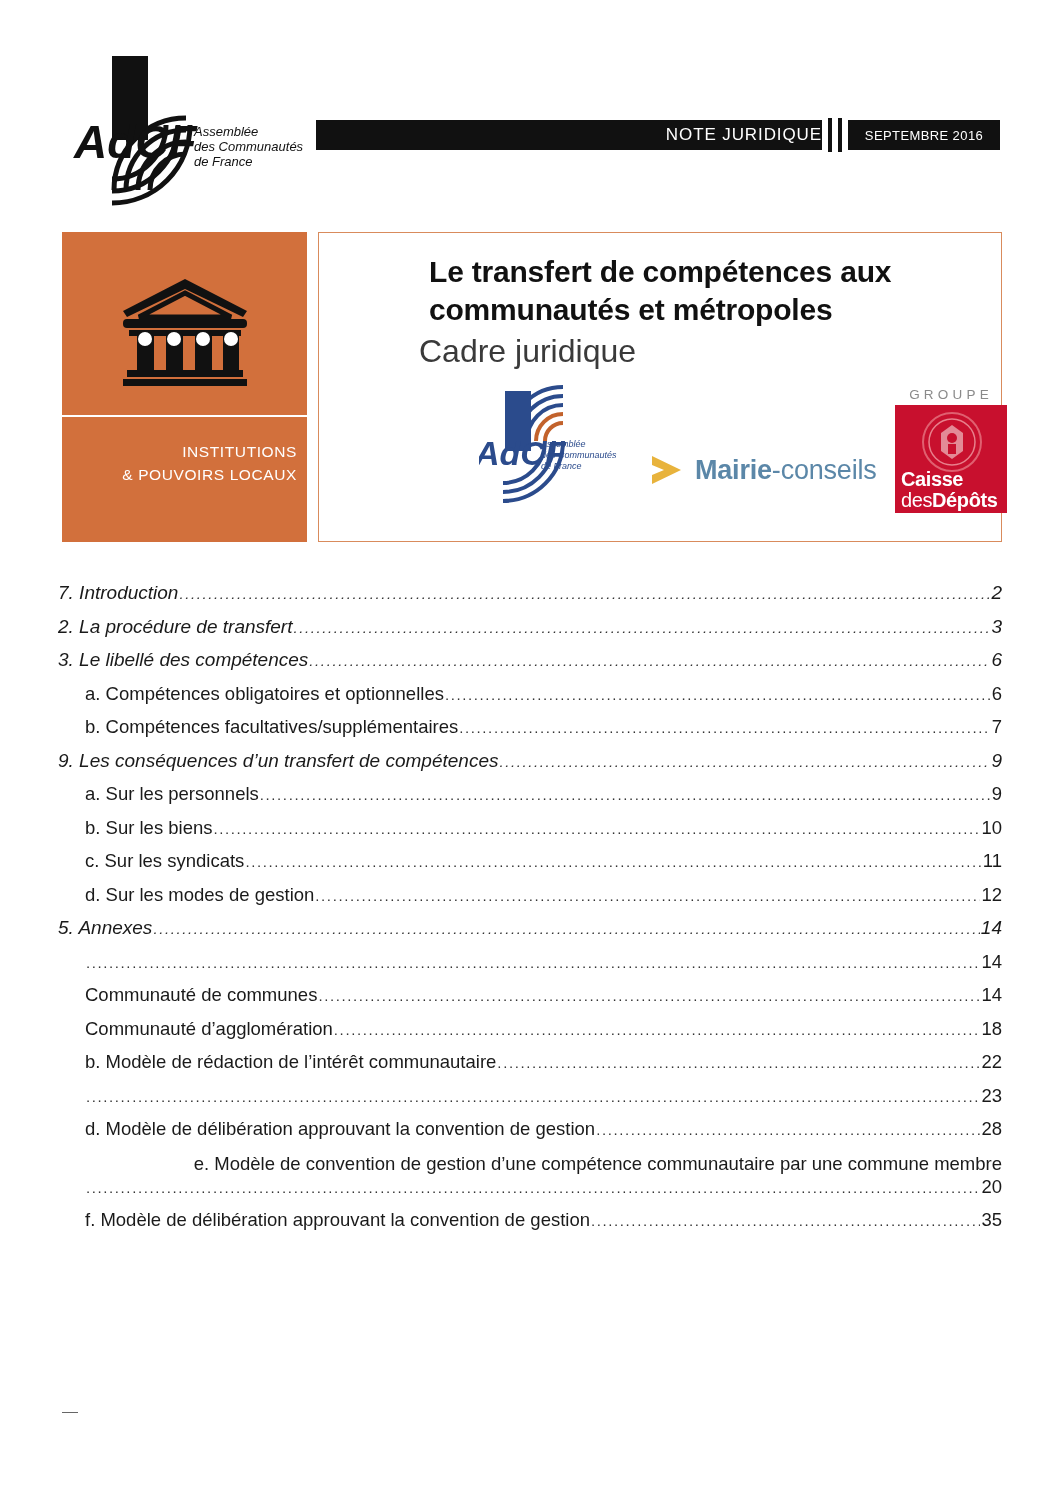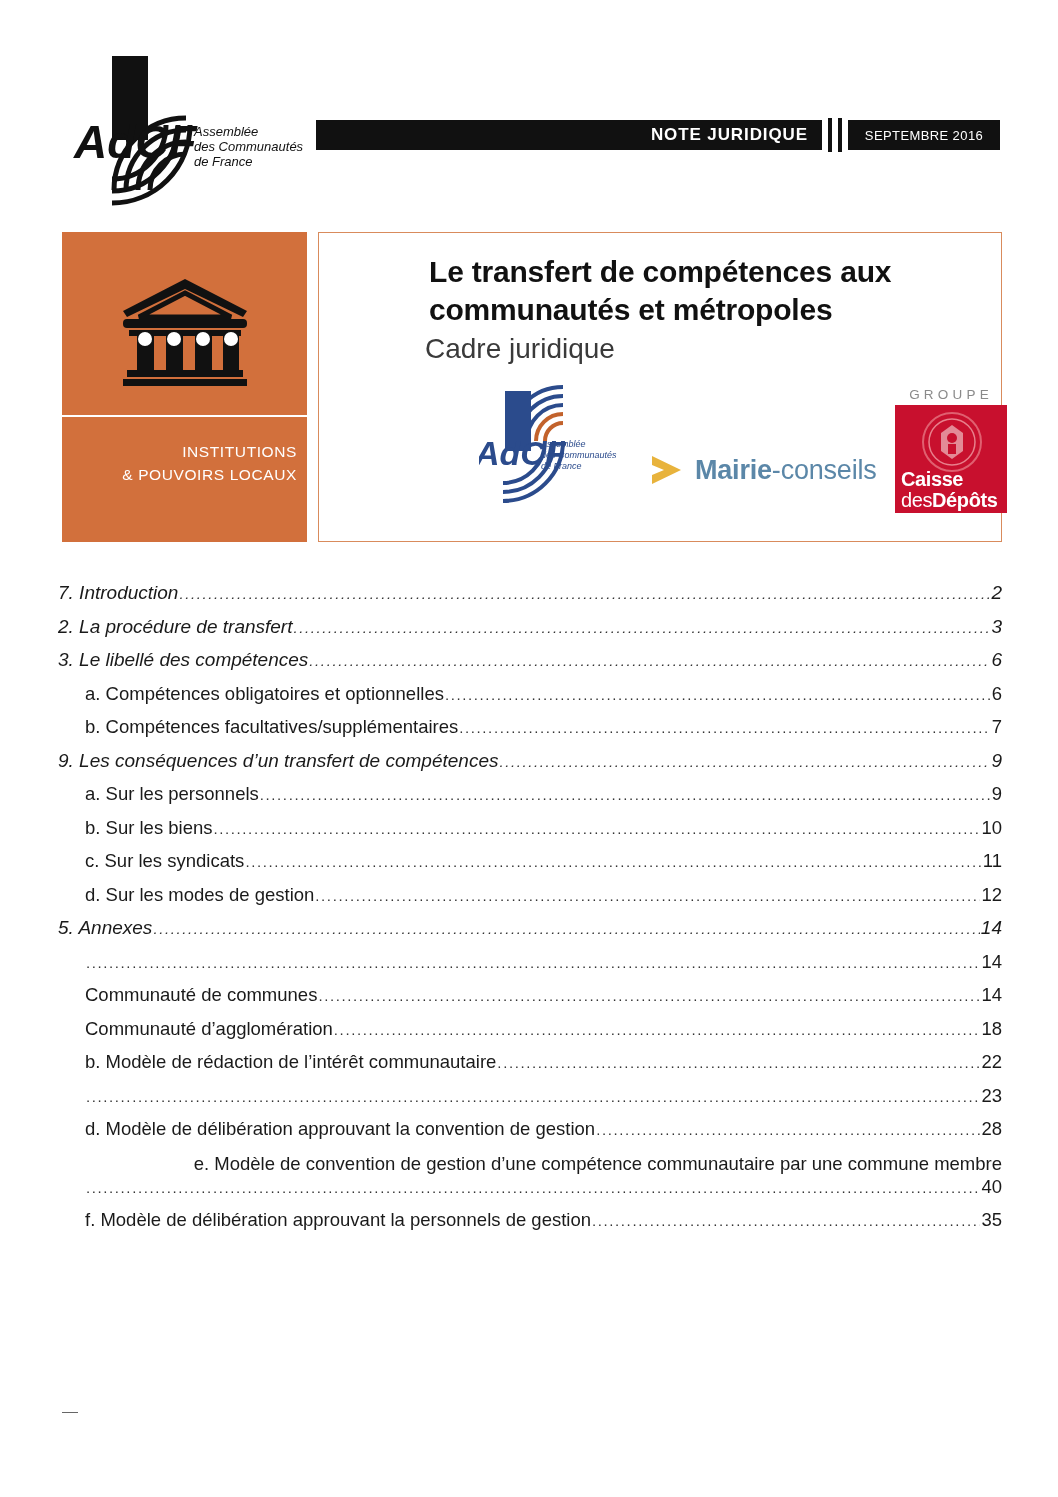--- a/index.html
+++ b/index.html
@@ -32,23 +32,22 @@
     left: 316px; top: 120px;
     width: 506px; height: 30px;
     background: #111111;
     display: flex;
     align-items: center;
     justify-content: flex-end;
   }
   #header-banner .banner-text {
     color: #ffffff;
     font-size: 17px;
-    font-weight: bold;
+    font-weight: normal;
     letter-spacing: 0.9px;
-    padding-right: 14px;
   }
   .banner-sep {
     position: absolute;
     top: 118px;
     width: 4px; height: 34px;
     background: #111111;
   }
   #banner-sep-1 { left: 828px; }
   #banner-sep-2 { left: 838px; }
   #header-date {
@@ -117,22 +116,22 @@
     left: 110px; top: 20px;
     width: 560px;
     font-size: 30px;
     font-weight: bold;
     line-height: 38px;
     color: #111111;
     letter-spacing: -0.2px;
   }
   #hero-subtitle {
     position: absolute;
-    left: 106px; top: 100px;
-    font-size: 28px;
+    left: 100px; top: 100px;
+    font-size: 32px;
     font-weight: normal;
     color: #3a3a3a;
   }
   #hero-logos {
     position: absolute;
     left: 0; top: 150px;
     width: 684px; height: 155px;
   }
   #adcf-logo-color {
     position: absolute;
@@ -474,25 +473,25 @@
     </div>
     <div class="toc-row lvl2">
       <span class="toc-label">d. Modèle de délibération approuvant la convention de gestion</span>
       <span class="toc-leader">........................................................................................................................................................................................................</span>
       <span class="toc-page">28</span>
     </div>
     <div class="toc-row lvl2 wrapped">
       <span class="wrap-text">e. Modèle de convention de gestion d’une compétence communautaire par une commune membre</span>
       <div class="wrap-second">
         <span class="toc-leader">........................................................................................................................................................................................................</span>
-        <span class="toc-page">40</span>
+        <span class="toc-page">20</span>
       </div>
     </div>
     <div class="toc-row lvl2">
-      <span class="toc-label">f. Modèle de délibération approuvant la personnels de gestion</span>
+      <span class="toc-label">f. Modèle de délibération approuvant la convention de gestion</span>
       <span class="toc-leader">........................................................................................................................................................................................................</span>
       <span class="toc-page">35</span>
     </div>
   </div>
 
 <div id="footer">
   <div id="footer-rule"></div>
 </div>
 
 </body></html>

